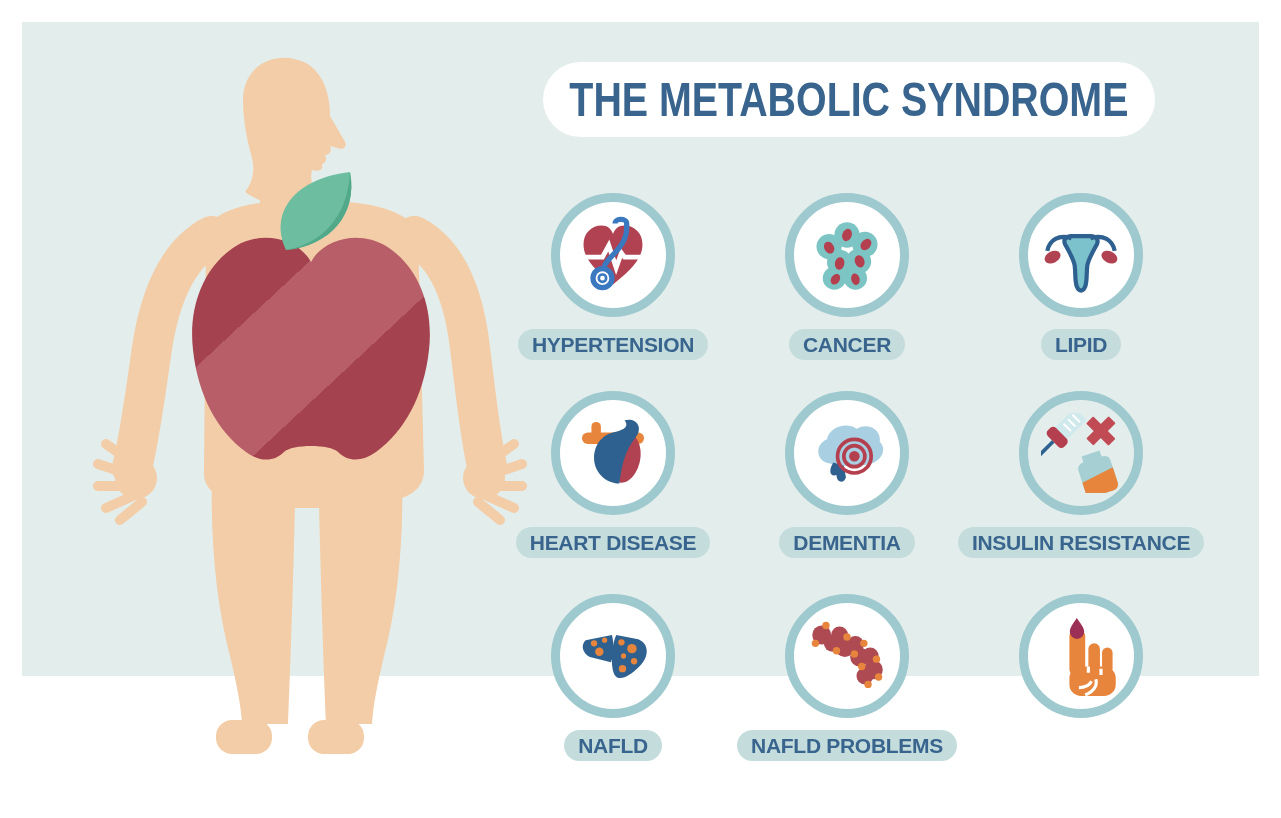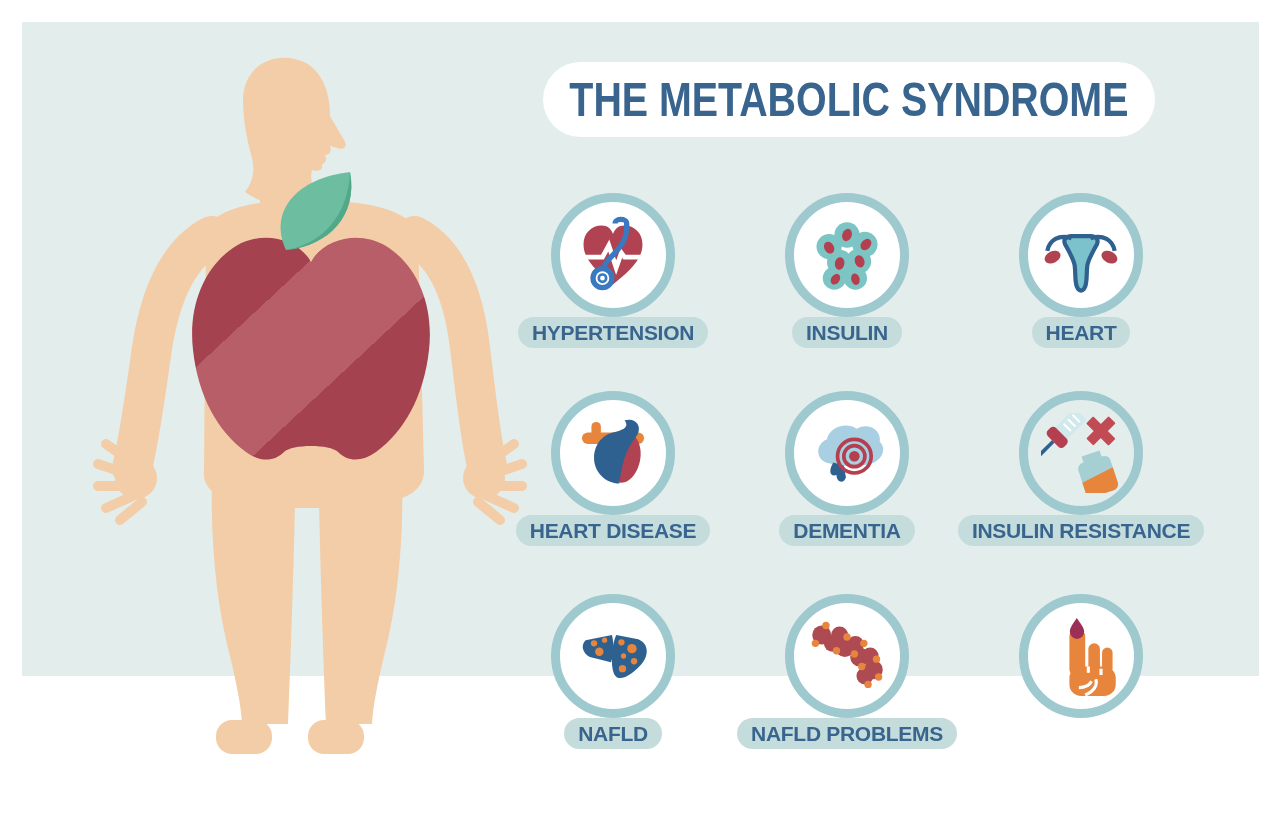--- a/index.html
+++ b/index.html
@@ -28,21 +28,21 @@
     grid-template-rows:198px 203px 210px; justify-items:center;
   }
   .cell { display:flex; flex-direction:column; align-items:center; }
   .badge {
     width:106px; height:106px; border:9px solid #9ec9ce; border-radius:50%;
     background:#ffffff; display:flex; align-items:center; justify-content:center;
   }
   .badge.bgfill { background:transparent; }
   .badge svg { width:80px; height:80px; }
   .pill {
-    height:31px; padding:0 14px; border-radius:16px;
+    margin-top:12px; height:31px; padding:0 14px; border-radius:16px;
     background:#c4dddc; display:flex; align-items:center; justify-content:center;
     white-space:nowrap;
   }
   .pill span {
     font-weight:bold; font-size:21px; color:#38648e; letter-spacing:-0.3px;
     font-stretch:condensed;
   }
 </style>
 </head>
 <body>
@@ -151,37 +151,37 @@
               <ellipse cx="21" cy="31" rx="4.5" ry="6" transform="rotate(-30 21 31)"></ellipse>
               <ellipse cx="56" cy="28" rx="4.5" ry="6" transform="rotate(40 56 28)"></ellipse>
               <ellipse cx="31" cy="46" rx="4.5" ry="6" transform="rotate(10 31 46)"></ellipse>
               <ellipse cx="50" cy="44" rx="4.5" ry="6" transform="rotate(-20 50 44)"></ellipse>
               <ellipse cx="27" cy="61" rx="4" ry="5.5" transform="rotate(35 27 61)"></ellipse>
               <ellipse cx="46" cy="61" rx="4" ry="5.5" transform="rotate(-15 46 61)"></ellipse>
             </g>
           </svg>
         </div>
         <div class="pill">
-          <span>INSULIN</span>
+          <span>CANCER</span>
         </div>
       </div>
 
       <div class="cell">
         <div class="badge">
           <svg viewBox="0 0 76 76">
             <path d="M29 20 H47 C53 20 55 24 53 28 C48 37 45 42 44 48 C43 56 44 62 42 68
                      C40 73 36 73 34 68 C32 62 33 56 32 48 C31 42 28 37 23 28 C21 24 23 20 29 20 Z" fill="#7bc2cd" stroke="#2f6190" stroke-width="4"></path>
             <path d="M29 22 C17 18 8 24 6 34" stroke="#2f6190" stroke-width="4" fill="none"></path>
             <path d="M47 22 C59 18 68 24 70 34" stroke="#2f6190" stroke-width="4" fill="none"></path>
             <ellipse cx="11" cy="40" rx="8" ry="5.5" transform="rotate(-28 11 40)" fill="#b04251"></ellipse>
             <ellipse cx="65" cy="40" rx="8" ry="5.5" transform="rotate(28 65 40)" fill="#b04251"></ellipse>
           </svg>
         </div>
         <div class="pill">
-          <span>HEART</span>
+          <span>LIPID</span>
         </div>
       </div>
 
       <div class="cell">
         <div class="badge">
           <svg viewBox="0 0 76 76">
             <path d="M14 24 H62" stroke="#e8853c" stroke-width="11" stroke-linecap="round" fill="none"></path>
             <path d="M22 24 V13" stroke="#e8853c" stroke-width="9" stroke-linecap="round" fill="none"></path>
             <path d="M42 18 C57 14 66 27 64 43 C62 58 52 68 44 66 L40 40 Z" fill="#b04251"></path>
             <path d="M44 67 C31 67 20 56 20 43 C20 30 28 20 40 18 C50 16 53 12 49 7

